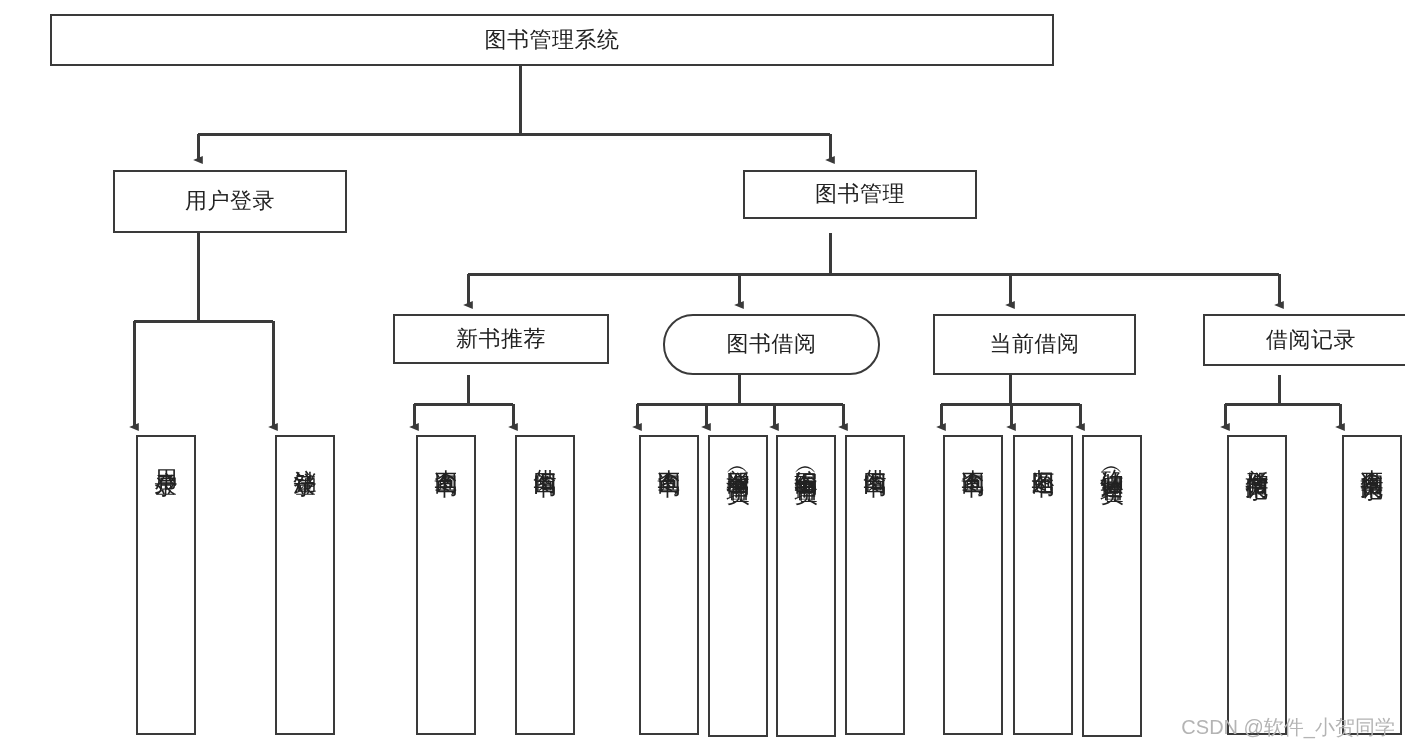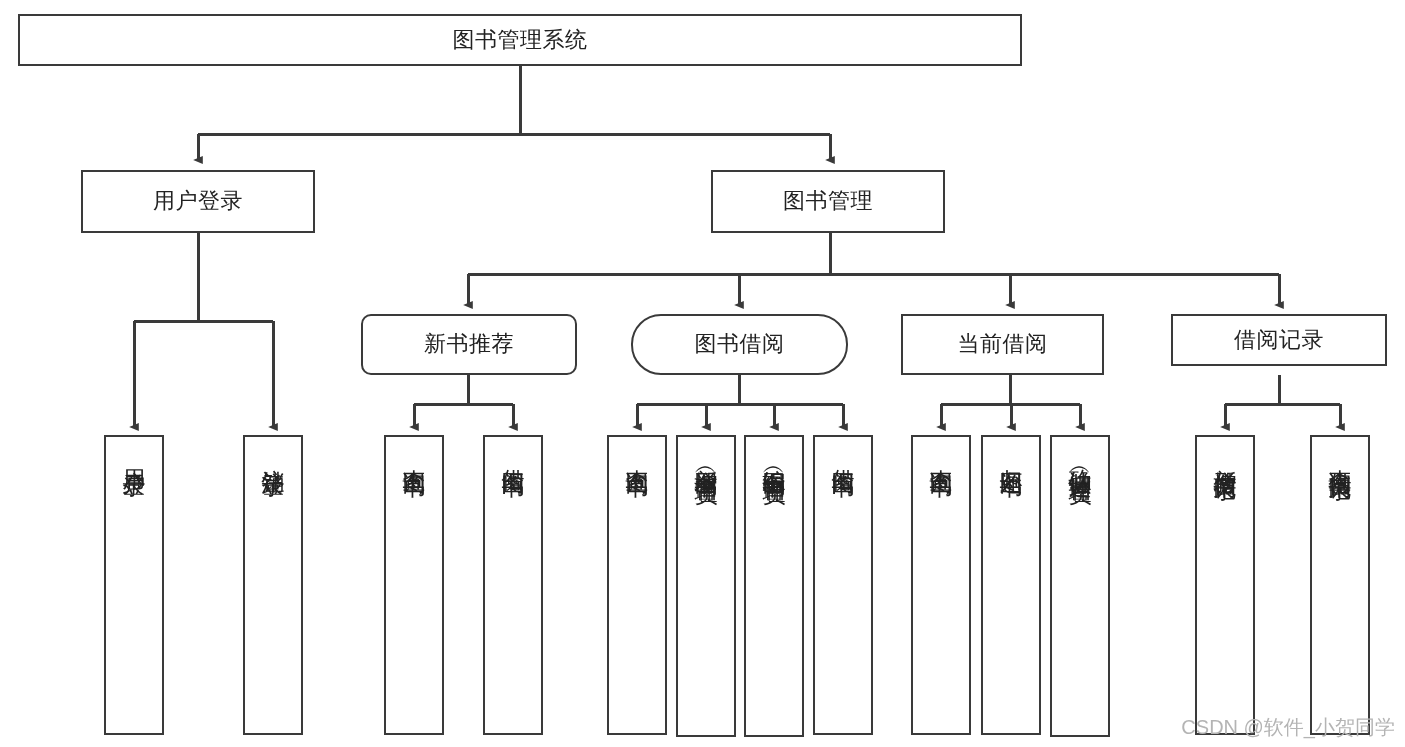--- a/index.html
+++ b/index.html
@@ -29,20 +29,21 @@
   }
   .node {
     position: absolute;
     box-sizing: border-box;
     border: 2px solid #3a3a3a;
     background: #ffffff;
     display: flex;
     align-items: center;
     justify-content: center;
     color: #222222;
+    margin-left: 32px;
   }
   .node .label {
     display: block;
     text-align: center;
     letter-spacing: 0.5px;
   }
   .node.horizontal .label {
     writing-mode: horizontal-tb;
     font-size: 22px;
     line-height: 1.1;
@@ -128,25 +129,25 @@
     </g>
   </svg>
 
   <div class="node root horizontal" style="left:18px; top:14px; width:1004px; height:52px;">
     <span class="label">图书管理系统</span>
   </div>
 
   <div class="node horizontal" style="left:81px; top:170px; width:234px; height:63px;">
     <span class="label">用户登录</span>
   </div>
-  <div class="node horizontal" style="left:711px; top:170px; width:234px; height:63px;">
+  <div class="node horizontal" style="left:711px; top:170px; width:234px; height:49px;">
     <span class="label">图书管理</span>
   </div>
 
-  <div class="node horizontal" style="left:361px; top:314px; width:216px; height:61px;border-radius:10px;">
+  <div class="node horizontal" style="left:361px; top:314px; width:216px; height:50px;">
     <span class="label">新书推荐</span>
   </div>
   <div class="node horizontal" style="left:631px; top:314px; width:217px; height:61px;border-radius:30px;">
     <span class="label">图书借阅</span>
   </div>
   <div class="node horizontal" style="left:901px; top:314px; width:203px; height:61px;">
     <span class="label">当前借阅</span>
   </div>
   <div class="node horizontal" style="left:1171px; top:314px; width:216px; height:52px;">
     <span class="label">借阅记录</span>

